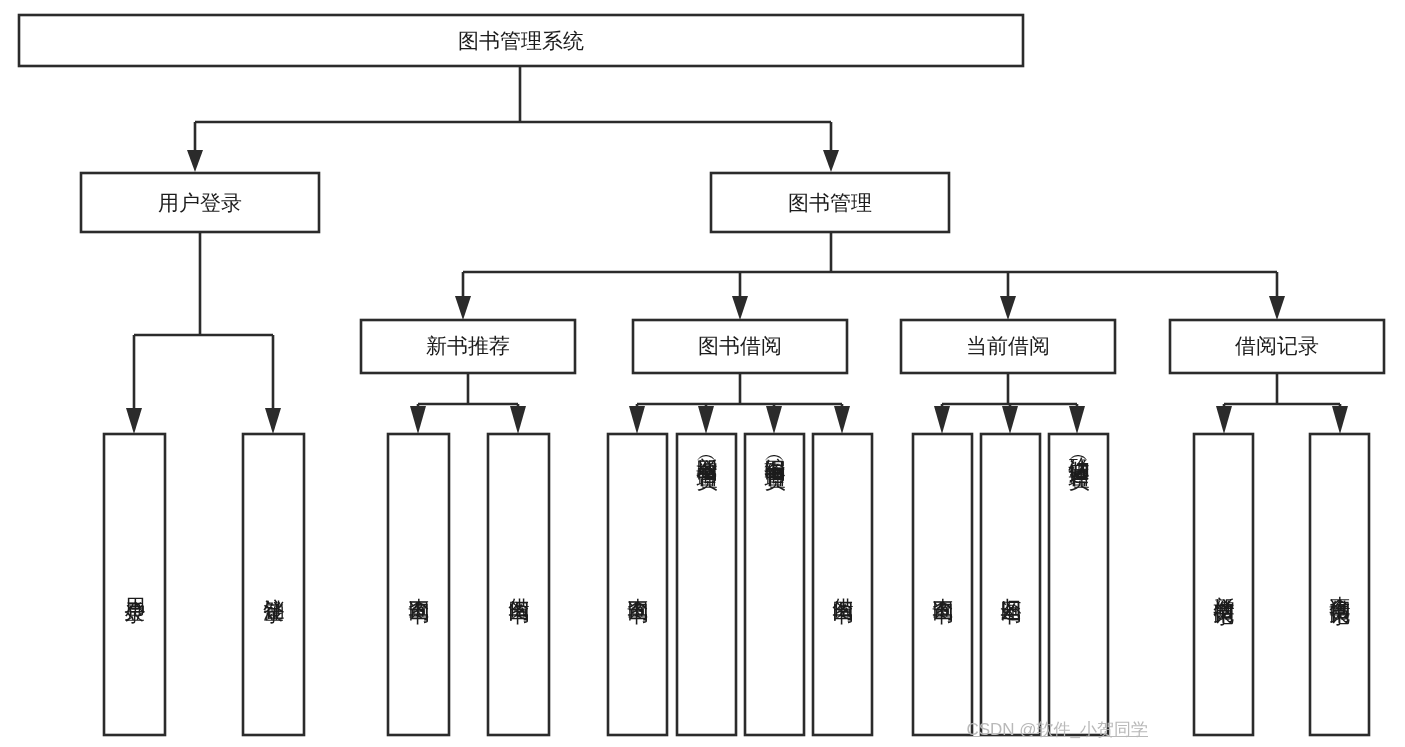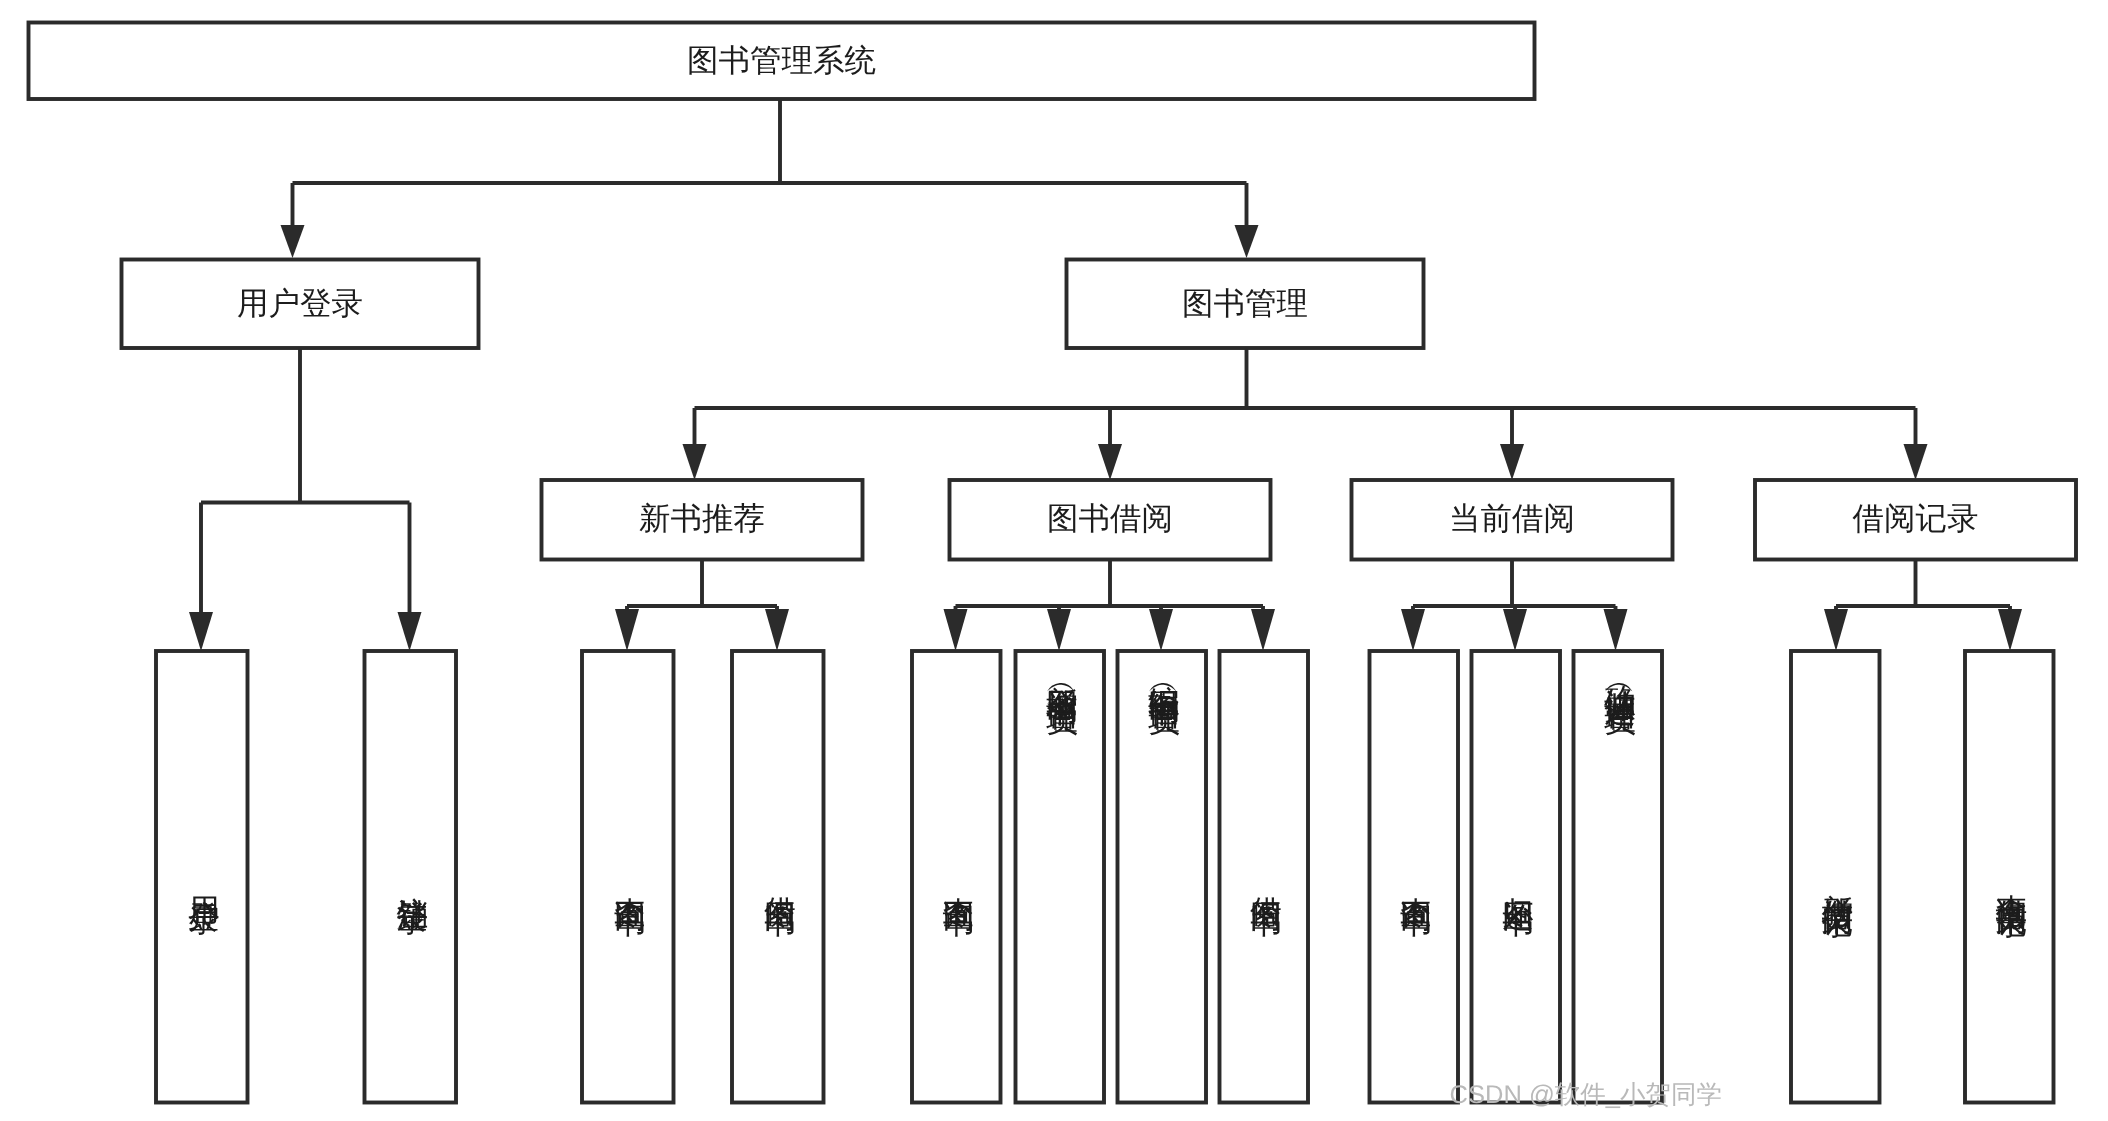--- a/index.html
+++ b/index.html
@@ -68,20 +68,21 @@
   }
   .watermark {
     position: absolute;
     right: 10px;
     bottom: 6px;
     font-family: "Liberation Sans", "DejaVu Sans", sans-serif;
     font-size: 17px;
     color: #b9b9b9;
     white-space: nowrap;
     pointer-events: none;
+    text-decoration: underline;
   }
 </style>
 </head>
 <body>
 
 <div id="diagram-root">
 
   <svg id="flow" viewBox="0 0 1405 747">
 
     <g>

